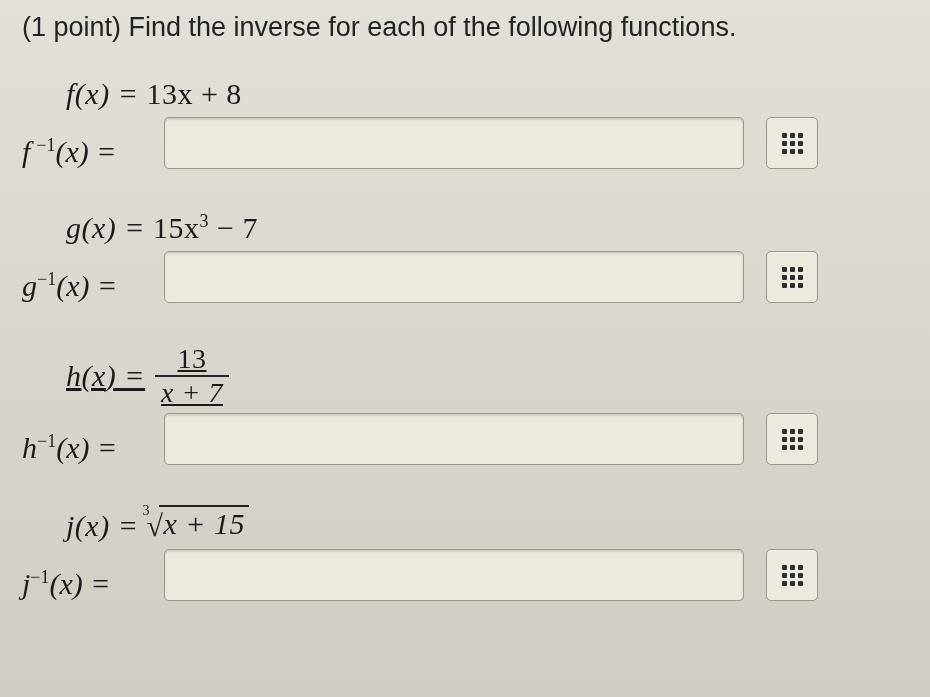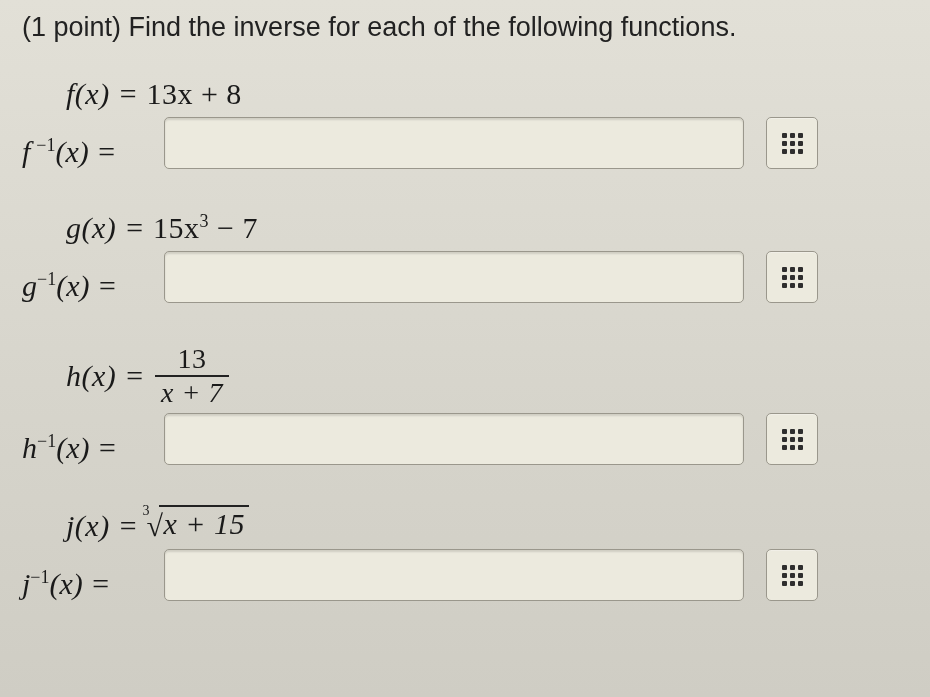--- a/index.html
+++ b/index.html
@@ -184,21 +184,21 @@
             <span></span>
               <span></span>
               <span></span>
           </span>
         </div>
       </div>
     </div>
   </div>
 
   <div class="problem">
-    <div class="fn-line" style="display:flex;align-items:center;gap:8px;">
+    <div class="fn-line" style="display:flex;align-items:center;gap:8px;text-decoration:underline;">
       <span><i>h</i>(<i>x</i>) = </span>
       <span class="frac">
         <span class="num rm">13</span>
         <span class="den"><i>x</i> + 7</span>
       </span>
     </div>
     <div class="answer-row">
       <div class="answer-label"><i>h</i><sup>−1</sup>(<i>x</i>) = </div>
       <div class="input-wrap">
         <input class="text-input" type="text" value="" style="">

